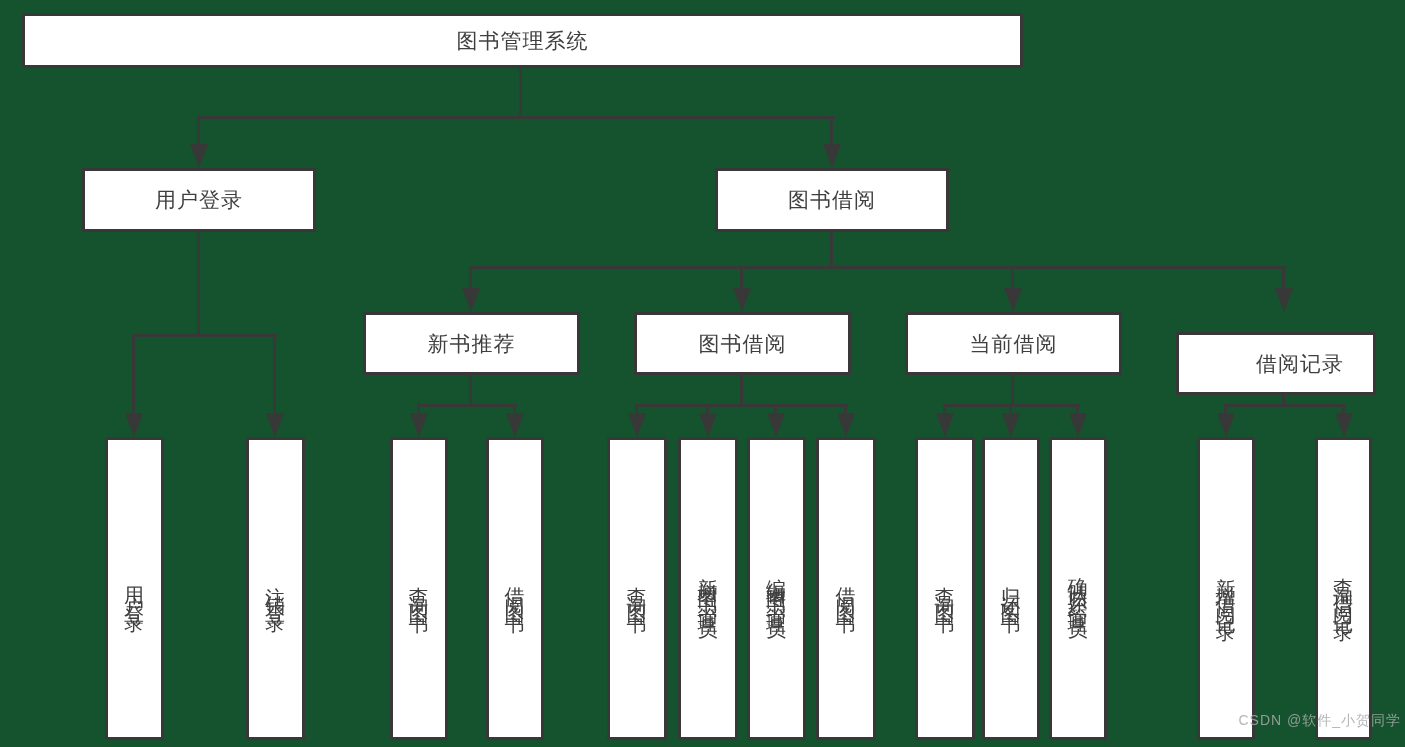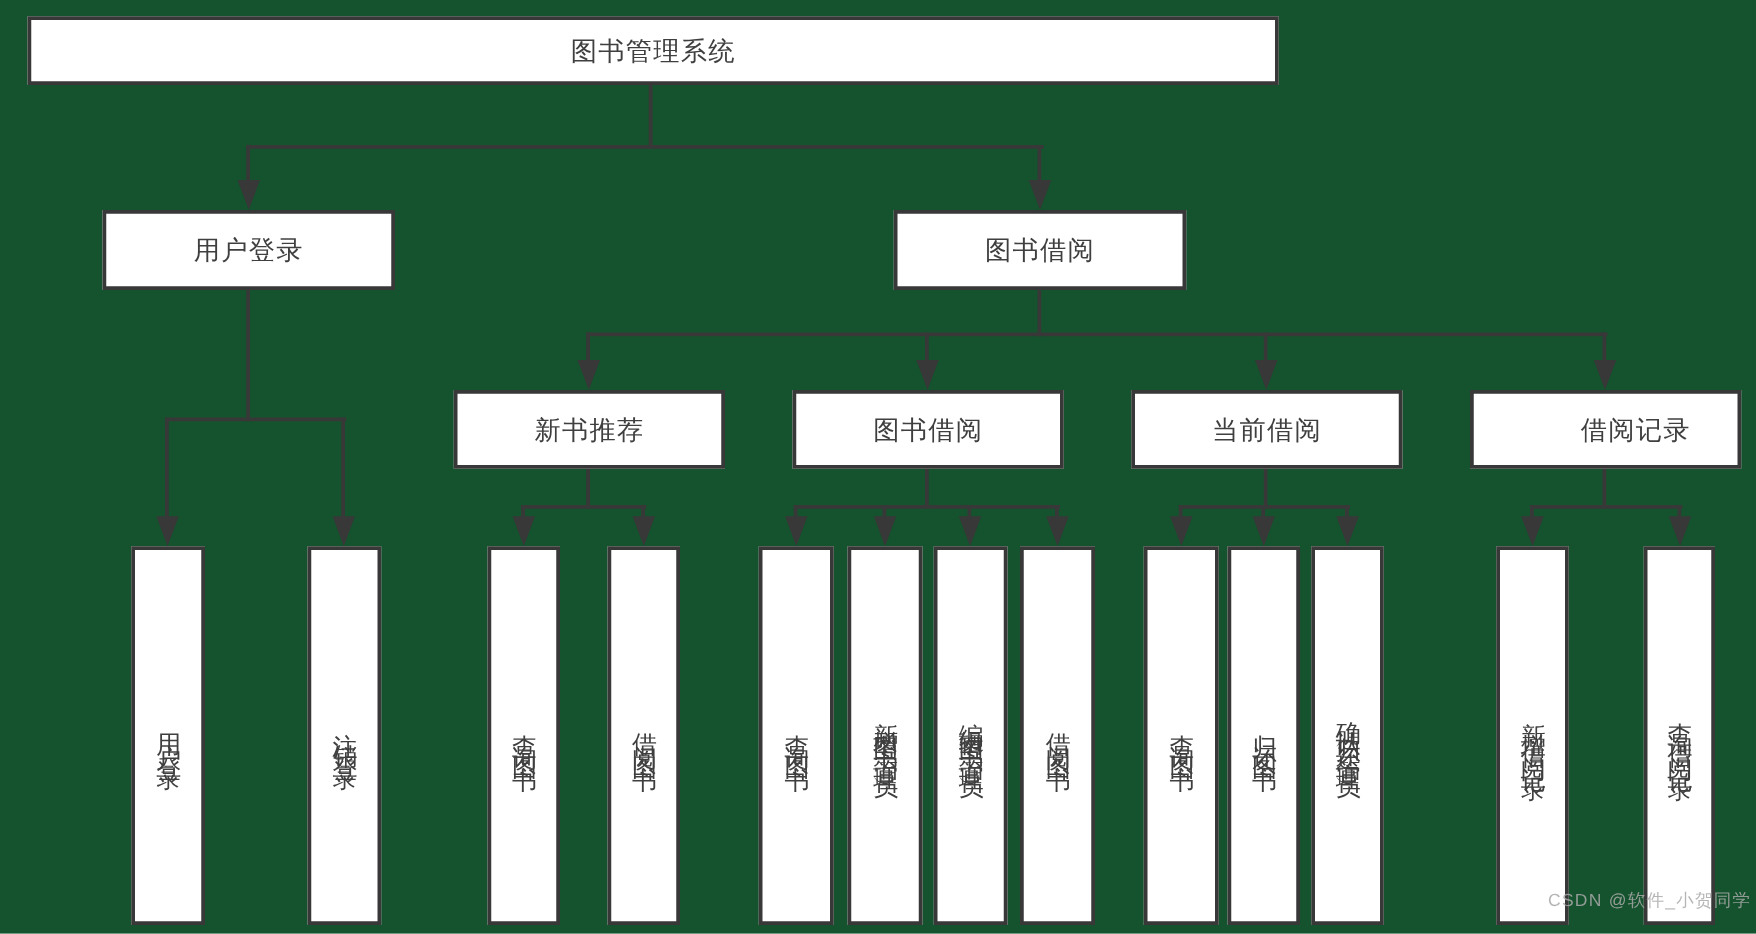--- a/index.html
+++ b/index.html
@@ -96,21 +96,21 @@
 
   <div class="box" style="left:634px;top:312px;width:217px;height:63px;">
     <span class="hlabel">图书借阅</span>
   </div>
   <div class="box" style="left:363px;top:312px;width:217px;height:63px;">
     <span class="hlabel">新书推荐</span>
   </div>
   <div class="box" style="left:905px;top:312px;width:217px;height:63px;">
     <span class="hlabel">当前借阅</span>
   </div>
-  <div class="box" style="left:1176px;top:312px;width:217px;height:63px;padding-left:48px;">
+  <div class="box" style="left:1176px;top:332px;width:200px;height:63px;padding-left:48px;">
     <span class="hlabel">借阅记录</span>
   </div>
 
   <div class="box" style="left:105px;top:437px;width:59px;height:303px;">
     <span class="vlabel">用户登录</span>
   </div>
   <div class="box" style="left:246px;top:437px;width:59px;height:303px;">
     <span class="vlabel">注销登录</span>
   </div>
 

